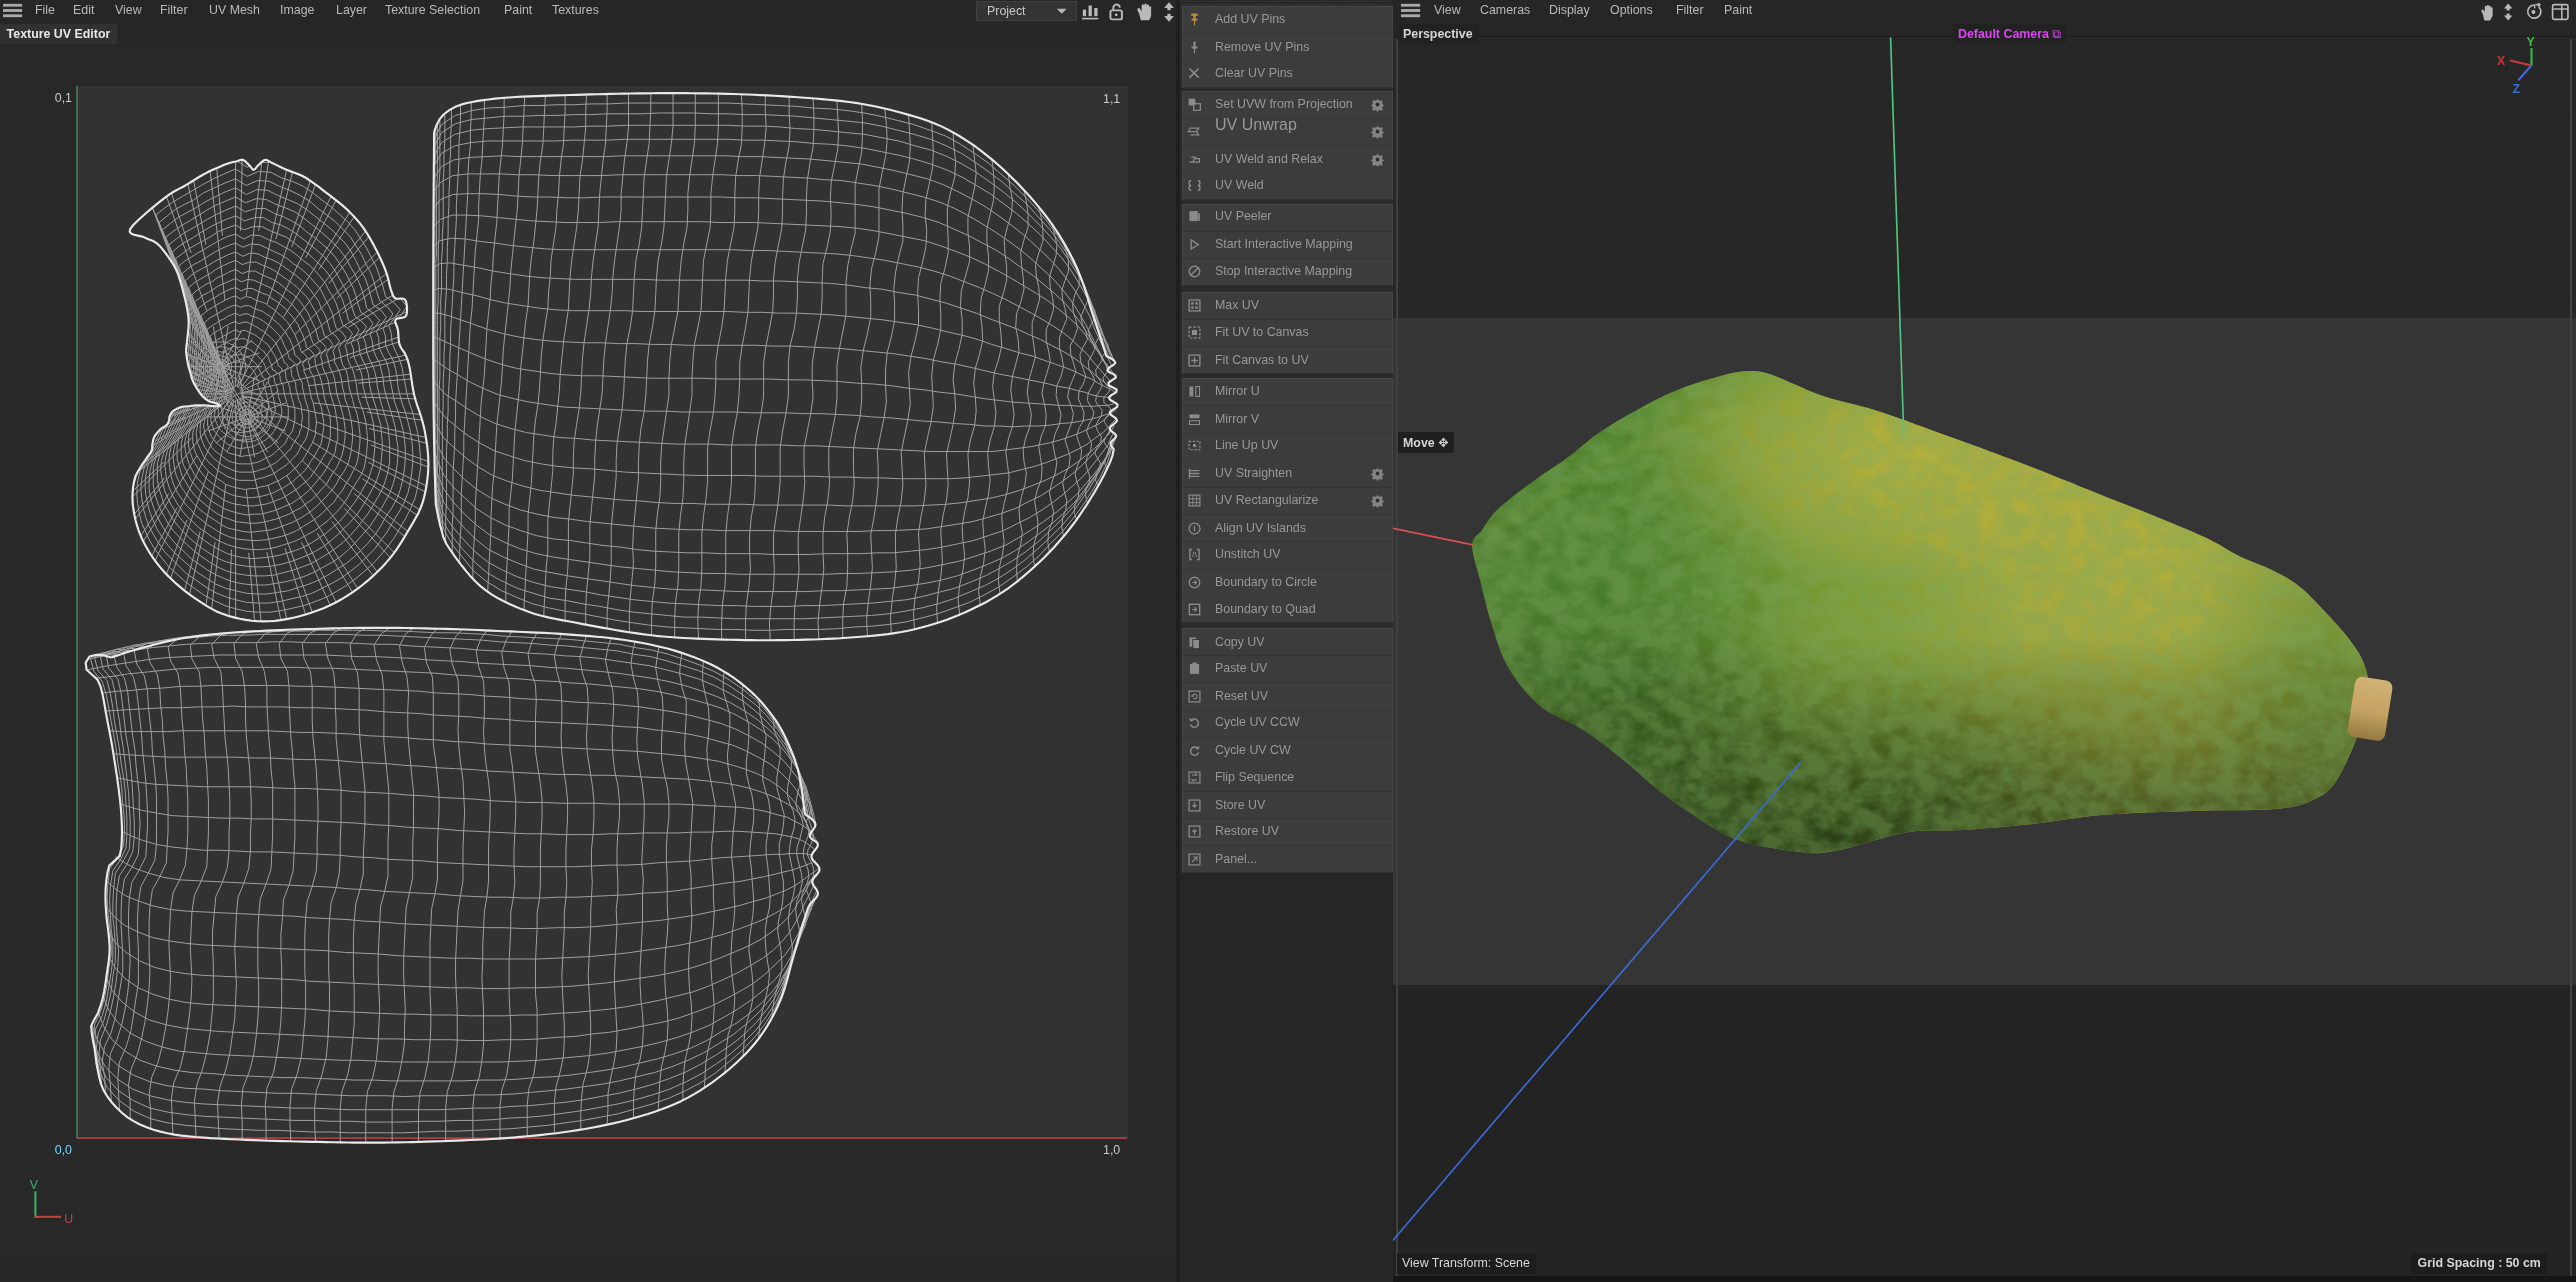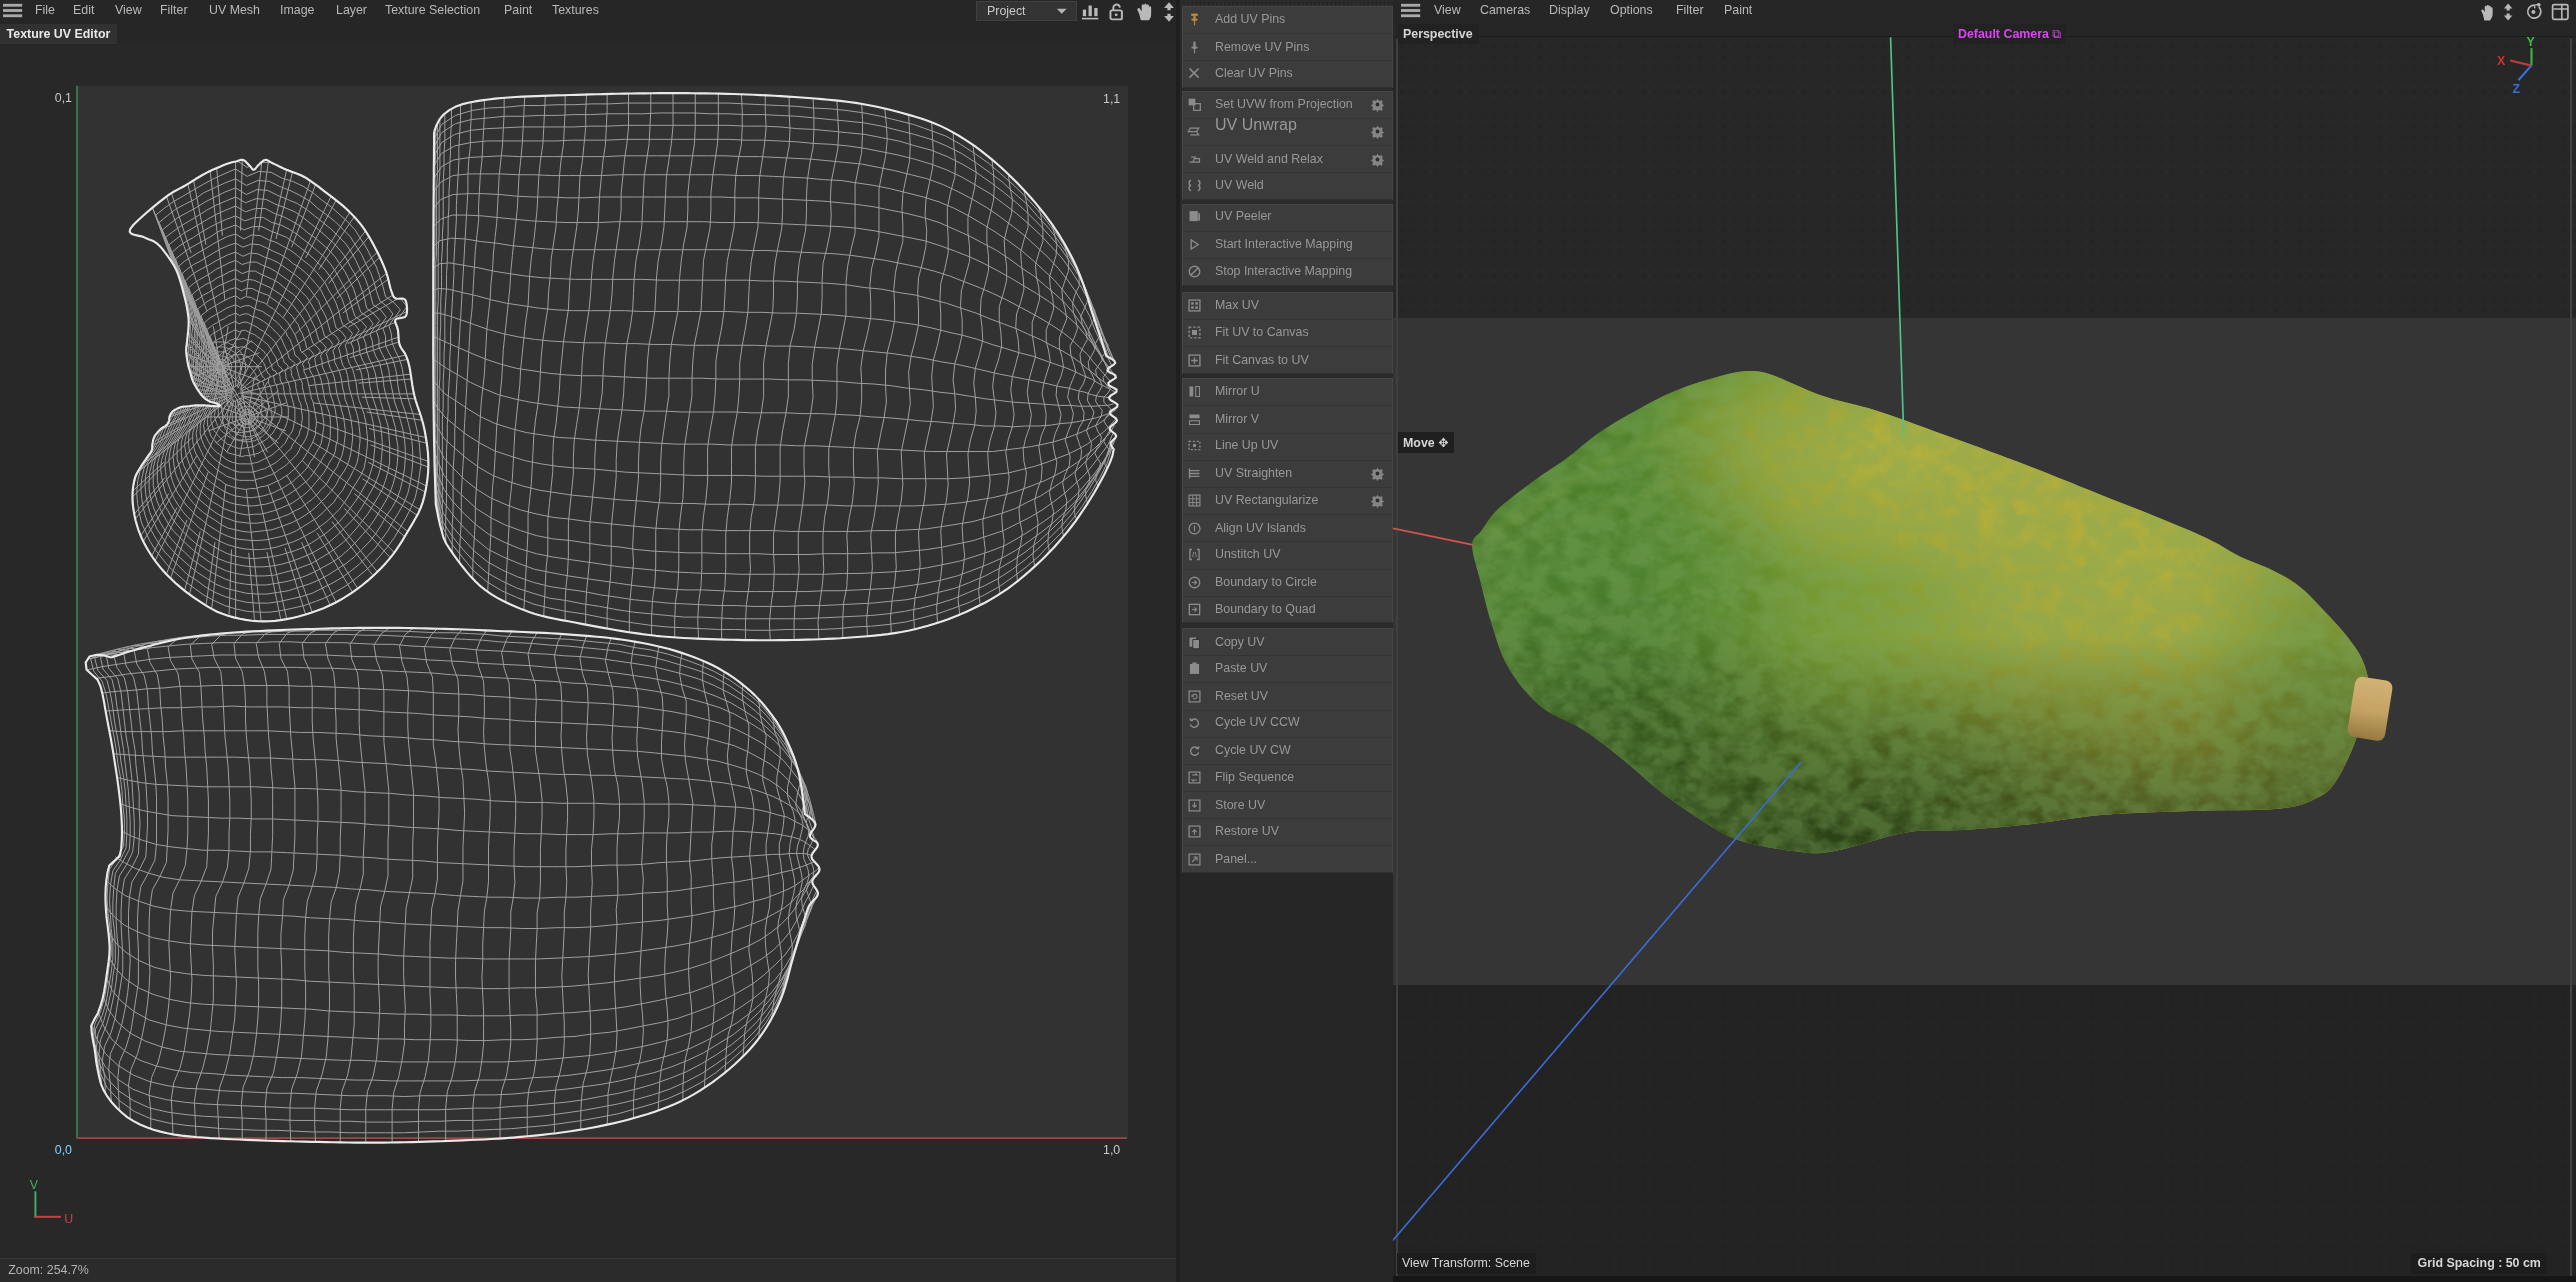--- a/index.html
+++ b/index.html
@@ -384,21 +384,20 @@
 <path d="M114 1269L120 1289L129 1308L144 1324L162 1336L182 1345L204 1350L226 1353L248 1355L270 1356L292 1357L314 1358L336 1359L358 1360L380 1360L402 1361L424 1361L446 1362L468 1362L490 1362L512 1361L533 1361L555 1360L577 1360L599 1359L621 1357L643 1356L664 1354L686 1351L707 1348L729 1344L750 1340L771 1335L792 1329L813 1322L833 1313L852 1303L870 1291L887 1279L903 1265L918 1250L931 1233L942 1216L951 1197L957 1178L963 1158L969 1138L975 1119L982 1100" fill="none" stroke="#a0a0a0" stroke-width="1.2"></path>
 <path d="M116 1280L121 1301L130 1320L145 1336L163 1349L183 1358L204 1363L226 1366L248 1368L270 1370L292 1371L314 1372L336 1372L358 1373L380 1374L402 1374L424 1375L446 1375L468 1375L490 1375L512 1374L534 1373L555 1373L577 1372L599 1371L621 1370L642 1368L664 1366L686 1363L707 1360L729 1356L750 1352L771 1346L792 1340L812 1333L832 1324L851 1314L869 1302L886 1288L902 1274L917 1258L930 1241L941 1223L950 1204L956 1183L962 1163L968 1143L974 1122L981 1102" fill="none" stroke="#a0a0a0" stroke-width="1.2"></path>
 <path d="M135.0 798.0L142.6 795.5L150.2 793.0L157.9 790.5L165.6 788.2L173.3 786.1L181.0 784.0L188.8 782.0L196.5 780.0L204.3 778.2L212.2 776.5L220.1 775.0L228.0 773.7L235.9 772.5L243.9 771.5L251.8 770.6L259.8 769.8L267.8 769.0L275.8 768.3L283.8 767.7L291.8 767.2L299.8 766.7L307.8 766.2L315.8 765.8L323.8 765.4L331.8 765.1L339.8 764.8L347.8 764.4L355.9 764.1L363.9 763.9L371.9 763.6L379.9 763.4L387.9 763.1L395.9 762.9L403.9 762.7L412.0 762.5L420.0 762.4L428.0 762.2L436.0 762.1L444.0 762.1L452.1 762.0L460.1 762.0L468.1 762.0L476.1 762.0L484.1 762.1L492.1 762.2L500.2 762.3L508.2 762.5L516.2 762.7L524.2 762.9L532.2 763.1L540.2 763.3L548.3 763.5L556.3 763.8L564.3 764.1L572.3 764.4L580.3 764.7L588.3 765.1L596.3 765.4L604.3 765.8L612.4 766.1L620.4 766.4L628.4 766.8L636.4 767.1L644.4 767.5L652.4 767.8L660.4 768.2L668.4 768.6L676.4 769.1L684.4 769.6L692.4 770.2L700.4 770.8L708.4 771.4L716.4 772.1L724.4 772.8L732.4 773.5L740.4 774.4L748.3 775.4L756.3 776.5L764.2 777.7L772.1 779.0L780.0 780.4L787.8 782.0L795.7 783.7L803.5 785.5L811.3 787.5L819.0 789.7L826.6 792.1L834.2 794.6L841.8 797.3L849.2 800.3L856.6 803.5L863.9 806.9L871.0 810.5L877.9 814.5L884.8 818.7L891.4 823.2L897.8 828.0L904.1 833.0L910.2 838.2L916.1 843.7L921.6 849.4L927.0 855.4L932.1 861.6L937.0 867.9L941.7 874.4L946.0 881.2L950.0 888.2L953.6 895.3L956.9 902.6L960.1 910.0L963.2 917.4L965.8 924.9L968.1 932.6L970.1 940.4L971.6 948.3L972.9 956.2L974.0 964.1L975.0 972.1L976.0 980.0L977.0 988.0L977.0 988.0L978.9 989.5L980.9 990.8L982.8 992.2L984.7 993.7L986.5 995.3L988.2 997.0L989.5 999.0L990.0 1001.3L989.3 1003.5L988.1 1005.6L986.7 1007.6L985.3 1009.5L984.0 1011.5L983.1 1013.8L983.4 1016.1L984.9 1017.9L986.9 1019.3L988.9 1020.6L990.9 1021.9L992.5 1023.7L992.8 1026.0L992.0 1028.2L990.6 1030.2L989.1 1032.0L987.6 1033.9L986.3 1035.9L985.3 1038.1L985.1 1040.5L986.0 1042.7L987.4 1044.6L989.0 1046.4L990.7 1048.1L992.3 1049.9L993.7 1051.8L994.7 1054.0L994.8 1056.3L993.8 1058.5L992.4 1060.4L990.9 1062.3L989.3 1064.1L987.8 1065.9L986.6 1068.0L986.0 1070.3L986.5 1072.6L987.6 1074.8L989.0 1076.8L990.3 1078.7L991.7 1080.7L992.7 1082.9L992.9 1085.2L992.1 1087.5L990.8 1089.5L989.2 1091.3L987.6 1093.0L985.9 1094.7L984.2 1096.5L982.8 1098.4L981.6 1100.5L980.7 1102.7L980.0 1105.0L980.0 1105.0L977.3 1113.3L974.6 1121.7L972.0 1130.0L969.6 1138.4L967.2 1146.9L964.8 1155.3L962.4 1163.7L960.0 1172.1L957.8 1180.6L955.6 1189.1L953.2 1197.5L950.5 1205.8L947.4 1214.0L943.8 1222.0L940.0 1229.9L935.9 1237.6L931.5 1245.2L926.8 1252.6L921.7 1259.7L916.3 1266.6L910.6 1273.2L904.6 1279.6L898.4 1285.8L892.0 1291.8L885.4 1297.5L878.6 1303.1L871.7 1308.5L864.7 1313.7L857.5 1318.7L850.2 1323.5L842.7 1328.1L835.1 1332.3L827.3 1336.3L819.3 1340.0L811.2 1343.3L803.1 1346.5L794.8 1349.4L786.5 1352.1L778.1 1354.6L769.7 1357.1L761.2 1359.4L752.7 1361.5L744.2 1363.6L735.7 1365.4L727.1 1367.2L718.5 1368.8L709.9 1370.4L701.2 1371.8L692.6 1373.1L683.9 1374.3L675.2 1375.5L666.5 1376.5L657.8 1377.5L649.1 1378.4L640.4 1379.2L631.7 1380.0L622.9 1380.8L614.2 1381.4L605.5 1382.0L596.7 1382.6L588.0 1383.1L579.2 1383.5L570.5 1383.8L561.7 1384.2L553.0 1384.5L544.2 1384.8L535.5 1385.2L526.7 1385.5L518.0 1385.8L509.2 1386.0L500.5 1386.3L491.7 1386.5L483.0 1386.7L474.2 1386.8L465.5 1386.9L456.7 1387.0L447.9 1387.0L439.2 1387.0L430.4 1386.9L421.7 1386.8L412.9 1386.6L404.2 1386.5L395.4 1386.3L386.7 1386.1L377.9 1386.0L369.1 1385.8L360.4 1385.6L351.6 1385.3L342.9 1385.1L334.1 1384.8L325.4 1384.6L316.6 1384.2L307.9 1383.9L299.1 1383.6L290.4 1383.2L281.6 1382.8L272.9 1382.4L264.1 1381.9L255.4 1381.4L246.7 1380.7L237.9 1380.1L229.2 1379.3L220.5 1378.4L211.8 1377.2L203.2 1375.6L194.7 1373.6L186.3 1371.3L178.0 1368.4L169.9 1365.0L162.2 1360.9L154.8 1356.2L148.0 1350.7L141.6 1344.7L135.8 1338.2L130.5 1331.2L125.9 1323.7L122.6 1315.6L120.4 1307.2L118.6 1298.6L117.0 1290.0L117.0 1290.0L115.9 1281.0L114.7 1272.1L112.9 1263.2L111.4 1254.2L110.7 1245.2L114.5 1237.3L119.0 1229.5L122.0 1221.0L124.5 1212.2L126.4 1203.4L127.9 1194.5L129.2 1185.5L130.5 1176.6L131.8 1167.6L132.8 1158.6L133.1 1149.6L132.5 1140.5L131.6 1131.5L130.5 1122.5L129.3 1113.6L128.6 1104.5L128.1 1095.5L128.0 1086.5L128.3 1077.4L129.1 1068.4L130.4 1059.4L132.6 1050.7L139.0 1044.9L145.4 1039.0L147.1 1030.1L147.8 1021.1L148.1 1012.0L148.0 1003.0L147.6 993.9L147.0 984.9L146.2 975.9L145.2 966.9L144.1 957.9L142.9 948.9L141.6 940.0L140.2 931.0L138.8 922.1L137.4 913.2L135.9 904.2L134.3 895.3L132.6 886.4L130.9 877.5L129.2 868.6L127.6 859.7L126.1 850.8L124.3 841.9L122.1 833.2L118.4 824.9L111.8 818.9L105.1 812.9L104.0 804.2L108.6 796.8L117.3 794.7L126.3 795.5L135.0 798.0" fill="none" stroke="#e9e9e9" stroke-width="2.6" stroke-linejoin="round"></path>
 <g stroke-width="2.4">
         <line x1="43" y1="1446" x2="43" y2="1478" stroke="#3fae68"></line>
         <line x1="42" y1="1477" x2="74" y2="1477" stroke="#c04545"></line>
       </g>
 <text x="36" y="1443" fill="#3fae68" font-size="15" font-family="Liberation Sans">V</text>
 <text x="78" y="1484" fill="#c04545" font-size="15" font-family="Liberation Sans">U</text>
 </svg>
-<div class="abs" style="left:0;top:1258px;width:1177px;height:24px;background:#2b2b2b;border-top:0.8px solid #383838;color:#b3b3b3;font-size:12.4px;padding:4.1px 0 0 8.2px">Zoom: 254.7%</div>
 <div class="abs" style="left:1176px;top:0;width:4.1px;height:1282px;background:#1f1f1f"></div>
 <div class="abs" style="left:1180px;top:0;width:213px;height:1282px;background:#2a2a2a"></div>
 <div class="abs" style="left:1182px;top:0.8px;width:209px;height:5.8px;background-image:radial-gradient(#202020 0.9px, transparent 1.2px);background-size:4.1px 4.1px;background-color:#2e2e2e"></div>
 <div class="abs" style="left:1182px;top:5.8px;width:211px;height:82px;background:#3c3c3c;border:0.8px solid #454545;border-bottom-color:#303030"></div>
 <svg class="abs" style="left:1187px;top:11.5px" width="15" height="15" viewBox="0 0 18 18">
       <g fill="#bd8b3a">
         <rect x="7.6" y="2" width="2.8" height="9"></rect>
         <rect x="5" y="2" width="8" height="2.6"></rect>
         <rect x="5.4" y="8" width="7.2" height="2.2"></rect>
         <rect x="8.3" y="11" width="1.4" height="5"></rect>

